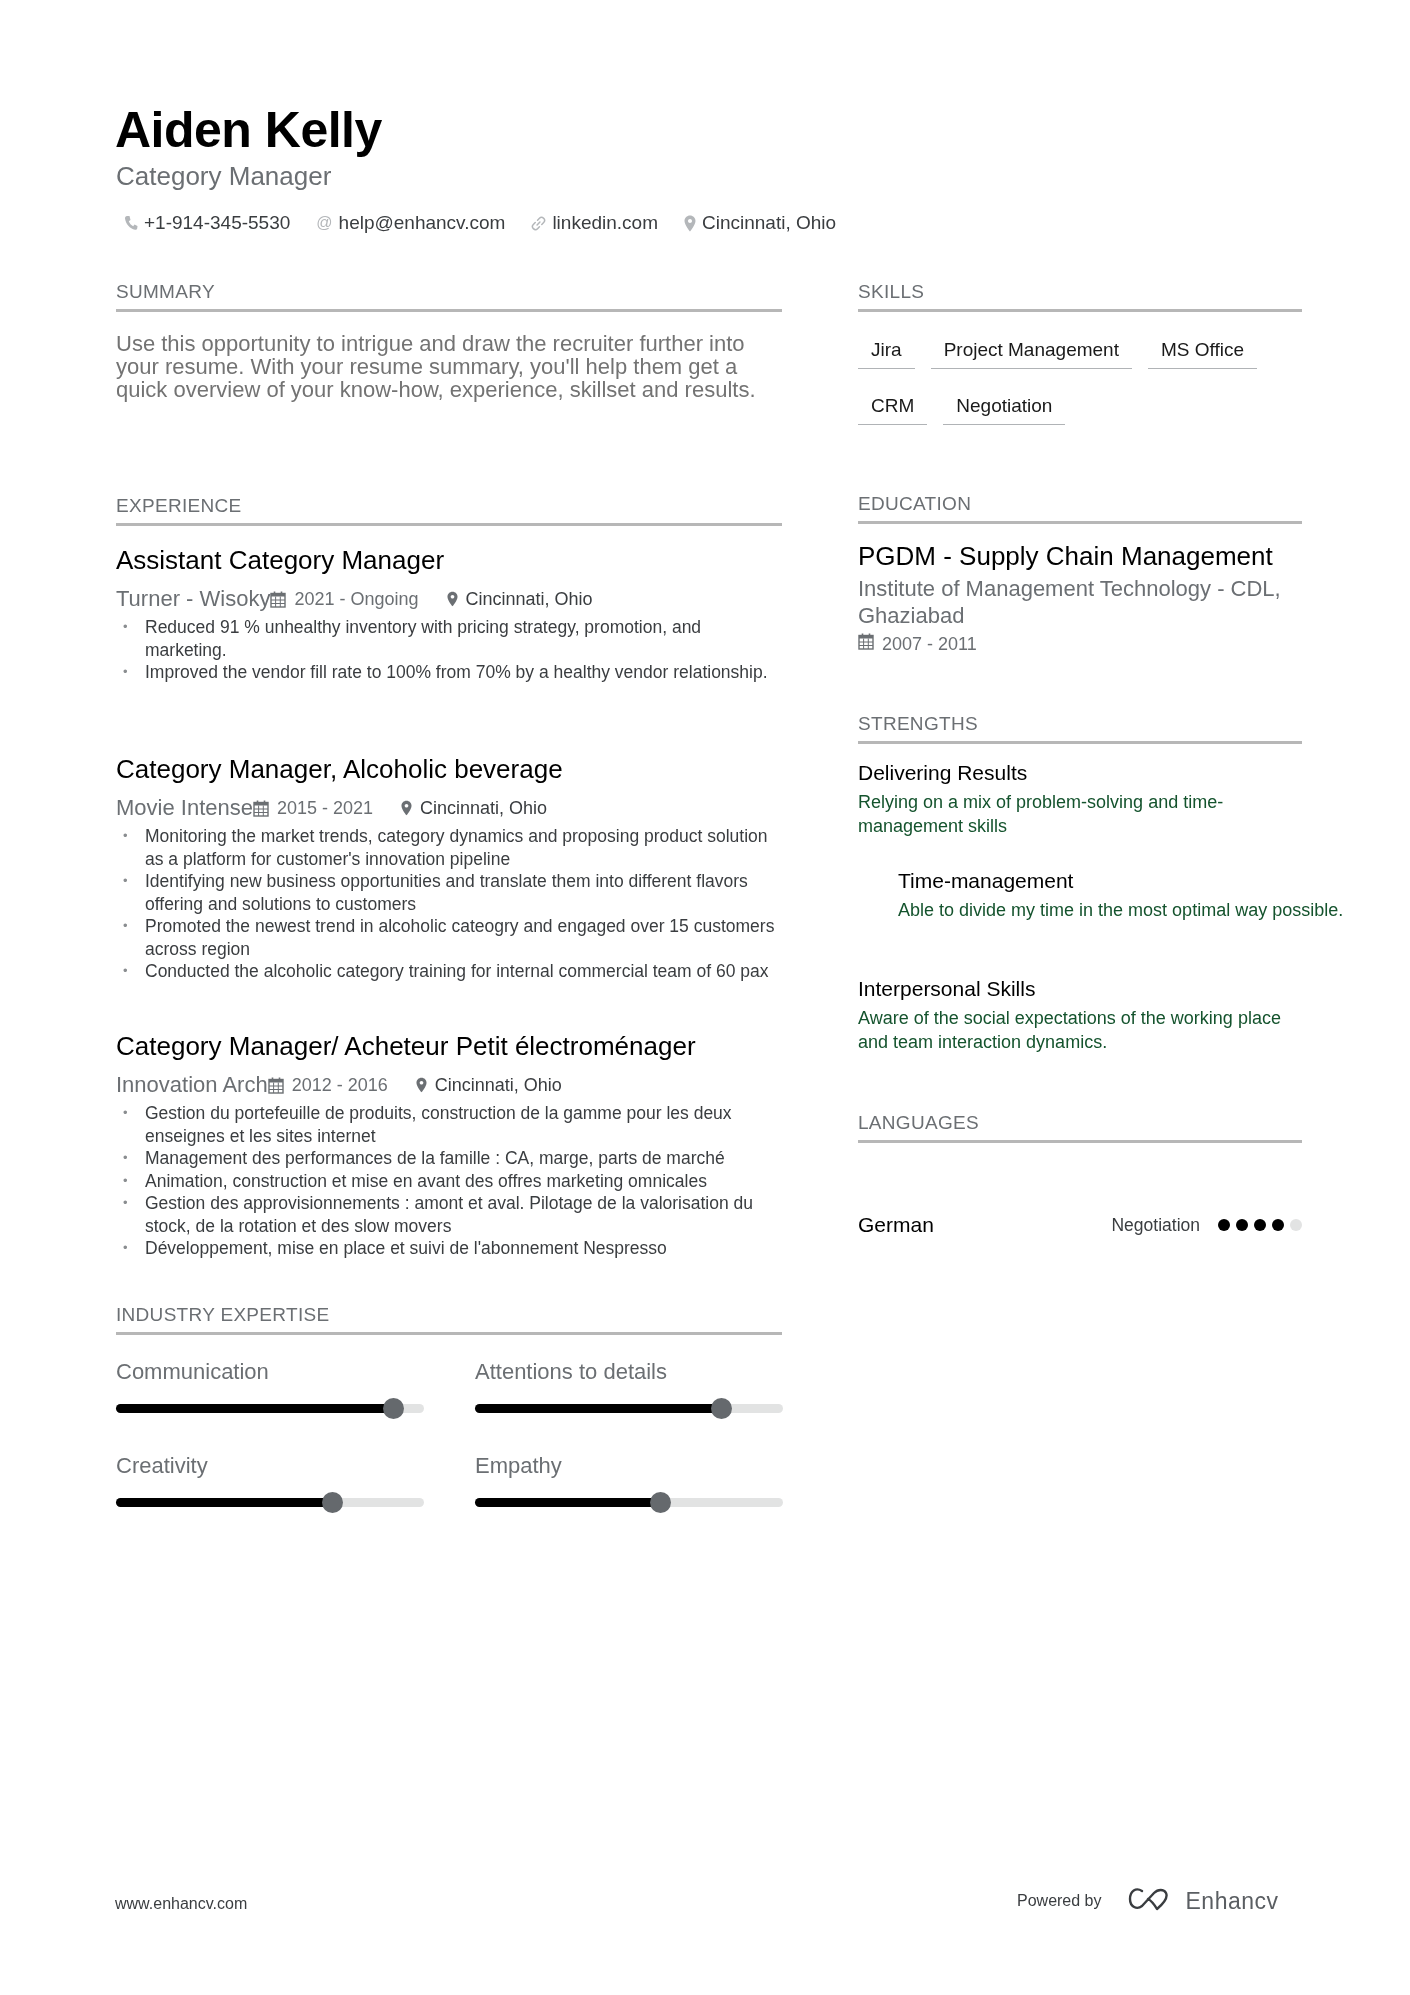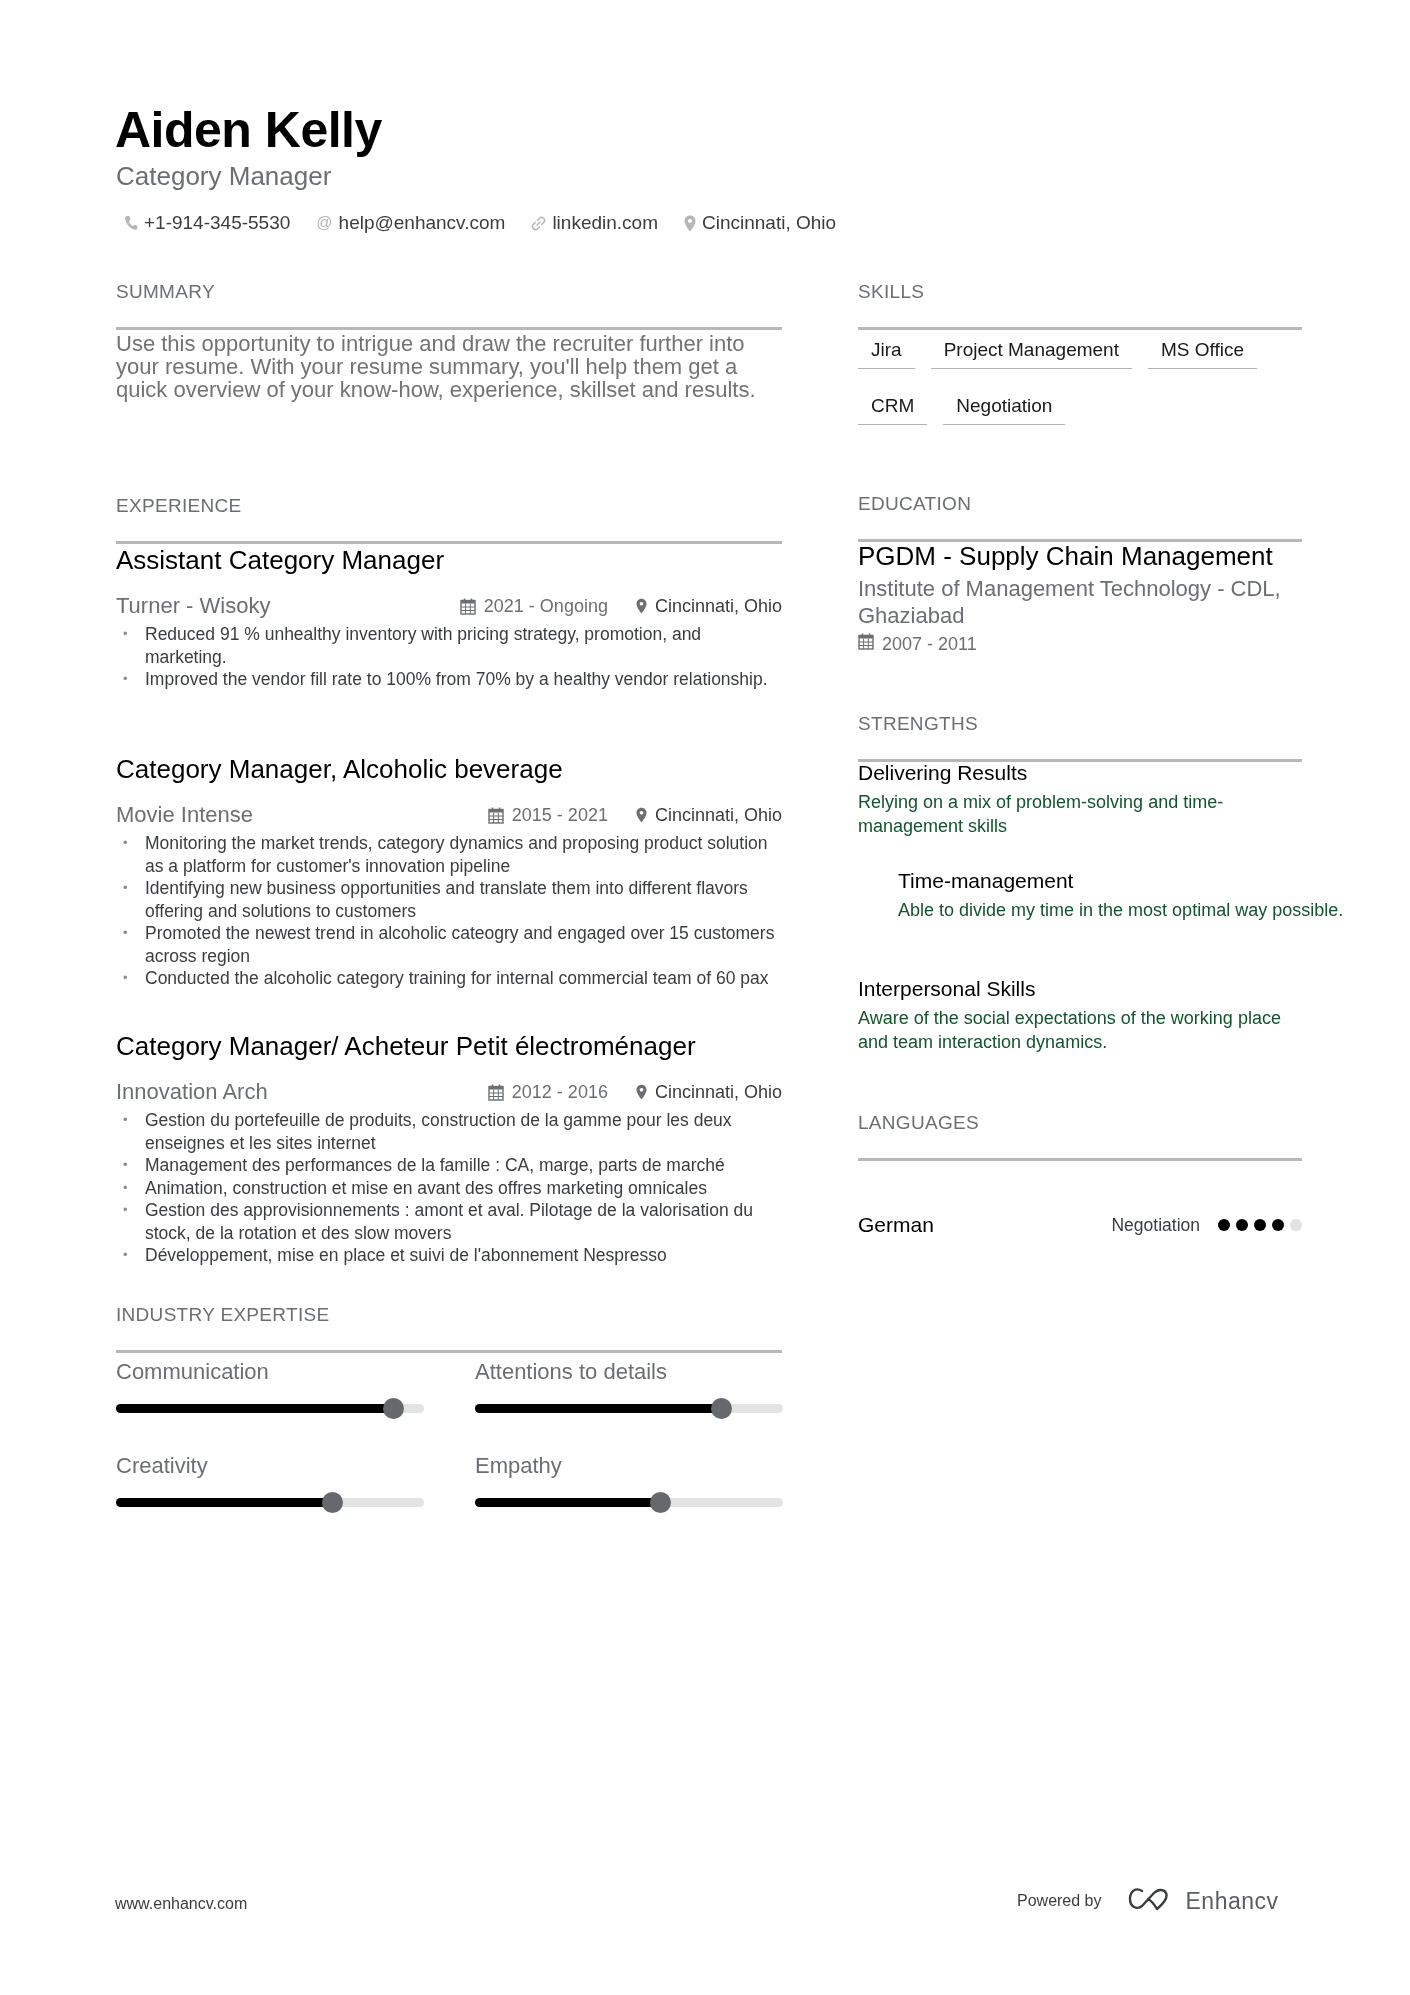--- a/index.html
+++ b/index.html
@@ -27,38 +27,38 @@
       display: flex; align-items: center; gap: 26px;
       font-size: 19px; color: #3a3d40; line-height: 24px;
     }
     .contact { display: flex; align-items: center; gap: 6px; }
     .contact .ic { color: #b4b7ba; font-size: 16px; display: inline-flex; align-items: center; }
 
     
     .sec-head {
       position: absolute;
       font-size: 19px; color: #6b6f73; letter-spacing: 0.3px;
-      padding-bottom: 23px;
+      padding-bottom: 5px;
       border-bottom: 3px solid #b7b7b7;
       line-height: 24px;
     }
     .left-col { left: 116px; width: 666px; }
     .right-col { left: 858px; width: 444px; }
 
     .summary-text {
       position: absolute; left: 116px; top: 332px; width: 670px;
       font-size: 22px; color: #737373; line-height: 23px;
     }
 
     
     .job { position: absolute; left: 116px; width: 666px; }
     .job-title { font-size: 26px; color: #000; line-height: 32px; }
     .job-meta {
-      display: flex; justify-content: space-between; align-items: center;
-      margin-top: 15px; height: 30px;
+      display: flex; justify-content: flex-start; align-items: center;
+      margin-top: 8px; height: 30px;
     }
     .company { font-size: 22px; color: #6b6f73; }
     .meta-right { display: flex; align-items: center; gap: 28px; font-size: 18px; }
     .meta-item { display: flex; align-items: center; gap: 8px; }
     .meta-item.date { color: #6b6f73; }
     .meta-item.loc { color: #3a3d40; }
     .meta-item .ic { color: #6b6f73; display: inline-flex; }
     .bullets { list-style: none; margin-top: 2px; }
     .bullets li {
       position: relative; padding-left: 29px;

